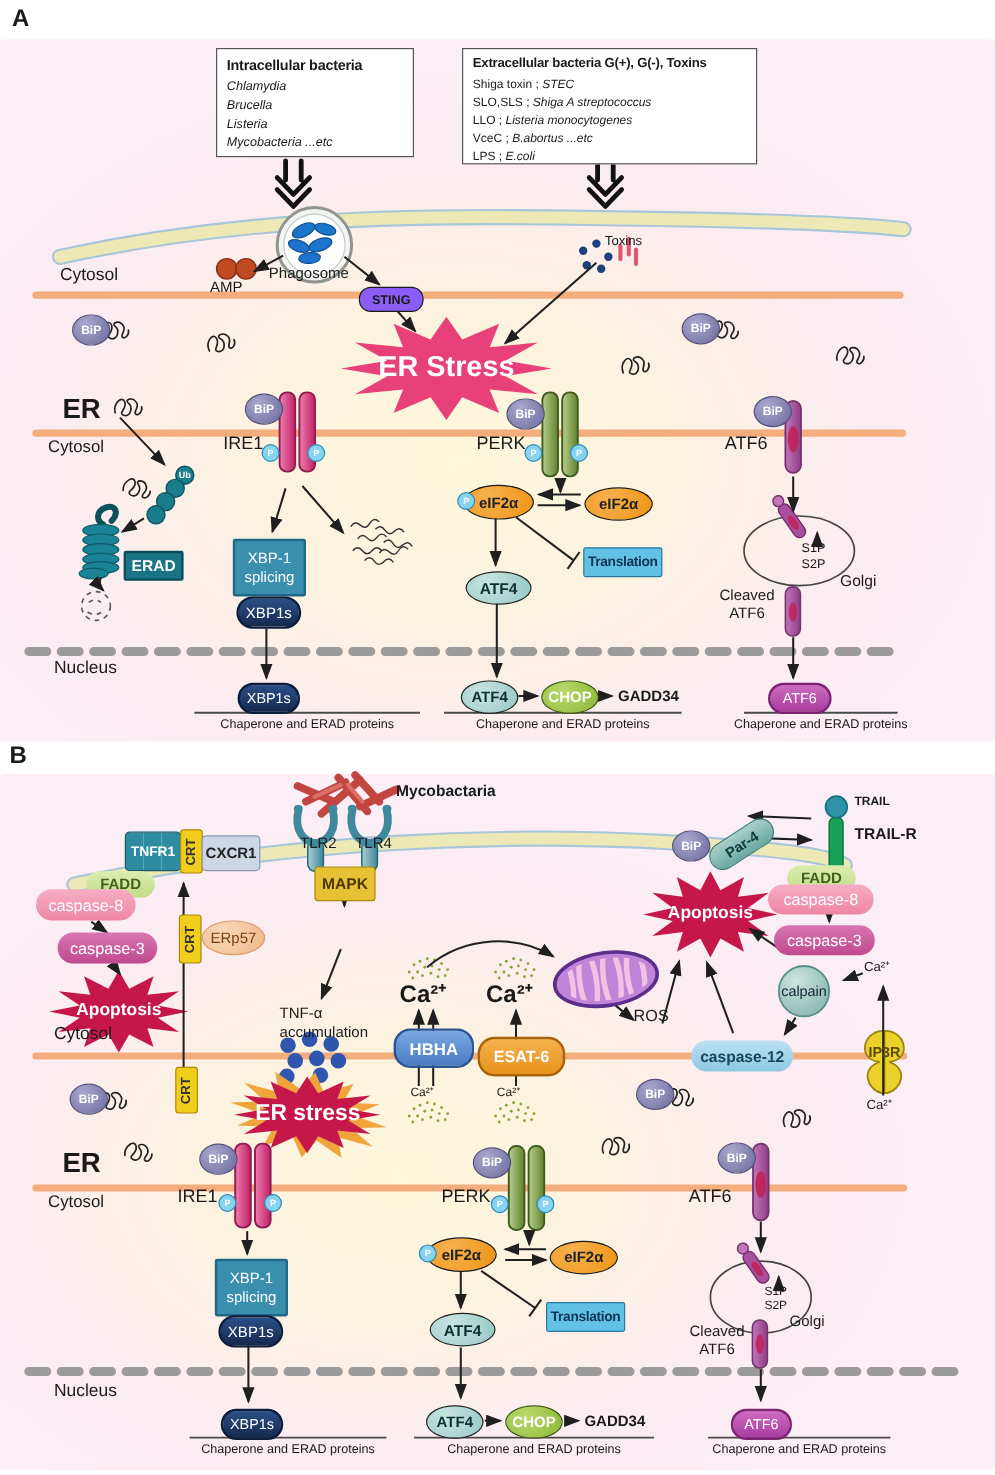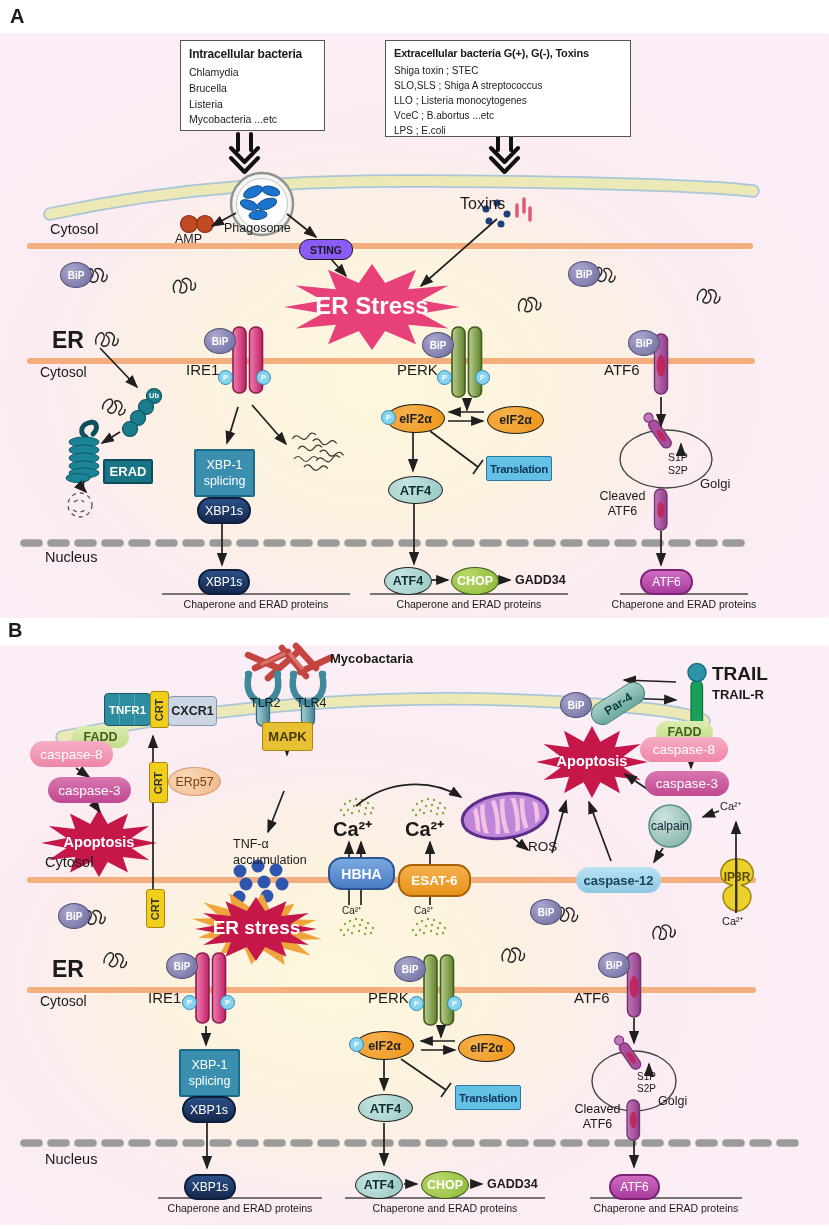--- a/index.html
+++ b/index.html
@@ -15,21 +15,21 @@
   .ell{position:absolute;border-radius:50%;display:flex;align-items:center;justify-content:center;font-weight:bold}
   .bx{position:absolute;display:flex;align-items:center;justify-content:center;text-align:center;font-weight:bold}
   .bip{position:absolute;width:30px;height:24px;border-radius:50%;
        background:radial-gradient(circle at 35% 30%,#aaa8ce,#7b79a8 75%);
        border:1.5px solid #504e78;color:#fff;font-size:10px;font-weight:bold;
        display:flex;align-items:center;justify-content:center;z-index:4}
   .pc{position:absolute;width:13px;height:13px;border-radius:50%;background:#86d4f0;
       border:1.5px solid #2e8ab8;color:#fff;font-size:7.5px;font-weight:bold;
       display:flex;align-items:center;justify-content:center;z-index:5}
   .vtext{transform:rotate(-90deg);display:block}
-  .it{}
+  .it{font-style:italic}
   .infobox{position:absolute;background:#fff;border:1.5px solid #555;padding:6px 8px;box-sizing:border-box}
   .infobox .t{font-weight:bold;letter-spacing:-0.2px}
   .infobox .li{line-height:1.5}
 </style>
 </head>
 <body>
 
 <div class="canvas">
   <div class="panelbg bgA"></div>
   <div class="panelbg bgB"></div>
@@ -445,21 +445,21 @@
       <line x1="471" y1="1184" x2="482" y2="1184" marker-end="url(#ah)"></line>
       <line x1="634" y1="1018" x2="634" y2="1043" marker-end="url(#ah)"></line>
       <line x1="649" y1="1076" x2="649" y2="1064" marker-end="url(#ah)"></line>
       <line x1="634" y1="1141" x2="634" y2="1167" marker-end="url(#ah)"></line>
     </g>
   </svg>
 
   <div class="L" style="left:10px;top:5px;font-size:20px;font-weight:bold">A</div>
   <div class="L" style="left:8px;top:619px;font-size:20px;font-weight:bold">B</div>
 
-  <div class="infobox" style="left:180px;top:40px;width:145px;height:91px">
+  <div class="infobox" style="left:180px;top:40px;width:165px;height:91px">
     <div class="t" style="font-size:12px">Intracellular bacteria</div>
     <div style="margin-top:4px;font-size:10.5px">
       <div class="li it">Chlamydia</div>
       <div class="li it">Brucella</div>
       <div class="li it">Listeria</div>
       <div class="li it">Mycobacteria ...etc</div>
     </div>
   </div>
 
   <div class="infobox" style="left:385px;top:40px;width:246px;height:97px">
@@ -469,21 +469,21 @@
       <div class="li"><span>SLO,SLS ; </span><span class="it">Shiga A streptococcus</span></div>
       <div class="li"><span>LLO ; </span><span class="it">Listeria monocytogenes</span></div>
       <div class="li"><span>VceC ; </span><span class="it">B.abortus ...etc</span></div>
       <div class="li"><span>LPS ; </span><span class="it">E.coli</span></div>
     </div>
   </div>
 
   <div class="L" style="left:224px;top:221px;font-size:12.5px">Phagosome</div>
   <div class="L" style="left:175px;top:232px;font-size:12.5px">AMP</div>
   <div class="bx" style="left:299px;top:239px;width:52px;height:19px;background:#8b5cf6;border:1.6px solid #1a1a1a;border-radius:10px;font-size:10.5px;font-weight:bold">STING</div>
-  <div class="L" style="left:460px;top:195px;font-size:16px">Toxins</div>
+  <div class="L" style="left:504px;top:195px;font-size:11px">Toxins</div>
   <div class="L" style="left:50px;top:221px;font-size:14.5px">Cytosol</div>
   <div class="L c" style="left:302px;top:291px;width:140px;height:30px;font-size:24px;font-weight:bold;color:#fff">ER Stress</div>
   <div class="L" style="left:52px;top:327px;font-size:23px;font-weight:bold">ER</div>
   <div class="L" style="left:40px;top:364px;font-size:14px">Cytosol</div>
   <div class="L" style="left:186px;top:361px;font-size:15px">IRE1</div>
   <div class="L" style="left:397px;top:361px;font-size:15px">PERK</div>
   <div class="L" style="left:604px;top:361px;font-size:15px">ATF6</div>
   <div class="L c" style="left:146px;top:389px;width:16px;height:14px;font-size:7.5px;font-weight:bold;color:#fff">Ub</div>
   <div class="bx" style="left:103px;top:459px;width:46px;height:21px;background:#177585;border:2px solid #0b4e5a;border-radius:2px;font-size:13px;color:#fff">ERAD</div>
   <div class="bx" style="left:194px;top:449px;width:57px;height:44px;background:#3a8fae;border:2px solid #1f6886;border-radius:2px;font-size:12.5px;color:#fff;white-space:pre-line;line-height:1.3;font-weight:normal">XBP-1
@@ -544,21 +544,21 @@
 accumulation</div>
   <div class="L" style="left:333px;top:818px;font-size:20px;font-weight:600">Ca²⁺</div>
   <div class="L" style="left:405px;top:818px;font-size:20px;font-weight:600">Ca²⁺</div>
   <div class="bx" style="left:328px;top:857px;width:63px;height:29px;background:linear-gradient(180deg,#7aa8e0,#4a7cc4);border:2px solid #2a5494;border-radius:14px;font-size:14px;color:#fff">HBHA</div>
   <div class="bx" style="left:398px;top:864px;width:69px;height:29px;background:linear-gradient(180deg,#f4b04e,#e8941c);border:2px solid #a86208;border-radius:14px;font-size:13.5px;color:#fff">ESAT-6</div>
   <div class="L" style="left:45px;top:854px;font-size:14.5px">Cytosol</div>
   <div class="L" style="left:342px;top:905px;font-size:10px">Ca²⁺</div>
   <div class="L" style="left:414px;top:905px;font-size:10px">Ca²⁺</div>
   <div class="L" style="left:528px;top:839px;font-size:13.5px">ROS</div>
   <div class="L c" style="left:542px;top:749px;width:100px;height:26px;font-size:14.5px;font-weight:bold;color:#fff">Apoptosis</div>
-  <div class="L" style="left:712px;top:663px;font-size:19px;font-weight:bold">TRAIL</div>
+  <div class="L" style="left:712px;top:663px;font-size:10px;font-weight:bold">TRAIL</div>
   <div class="L" style="left:712px;top:687px;font-size:13px;font-weight:bold">TRAIL-R</div>
   <div class="bip" style="left:560px;top:692px">BiP</div>
   <div class="bx" style="left:588px;top:692px;width:58px;height:21px;transform:rotate(-33deg);border-radius:999px;background:linear-gradient(#a8d0c8,#6aa8a0);border:1.5px solid #3f7f78;color:#0f3a36;font-size:12px">Par-4</div>
   <div class="pill" style="left:656px;top:721px;width:57px;height:22px;background:linear-gradient(180deg,#dcedb0,#c2dc8a);color:#44601a;font-size:12.5px;font-weight:600">FADD</div>
   <div class="pill" style="left:640px;top:737px;width:88px;height:25px;background:linear-gradient(180deg,#f6aec4,#ee86a6);font-size:13.5px">caspase-8</div>
   <div class="pill" style="left:645px;top:771px;width:84px;height:25px;background:linear-gradient(180deg,#d877b0,#c04890);font-size:13.5px">caspase-3</div>
   <div class="L c" style="left:645px;top:818px;width:50px;height:16px;font-size:12px;color:#123">calpain</div>
   <div class="pill" style="left:576px;top:867px;width:85px;height:26px;background:linear-gradient(180deg,#bce2f2,#8cc8e2);color:#17455c;font-size:13px;font-weight:600">caspase-12</div>
   <div class="L c" style="left:720px;top:870px;width:34px;font-size:12px;font-weight:bold;color:#5c4a04">IP3R</div>
   <div class="L" style="left:720px;top:800px;font-size:11px">Ca²⁺</div>

